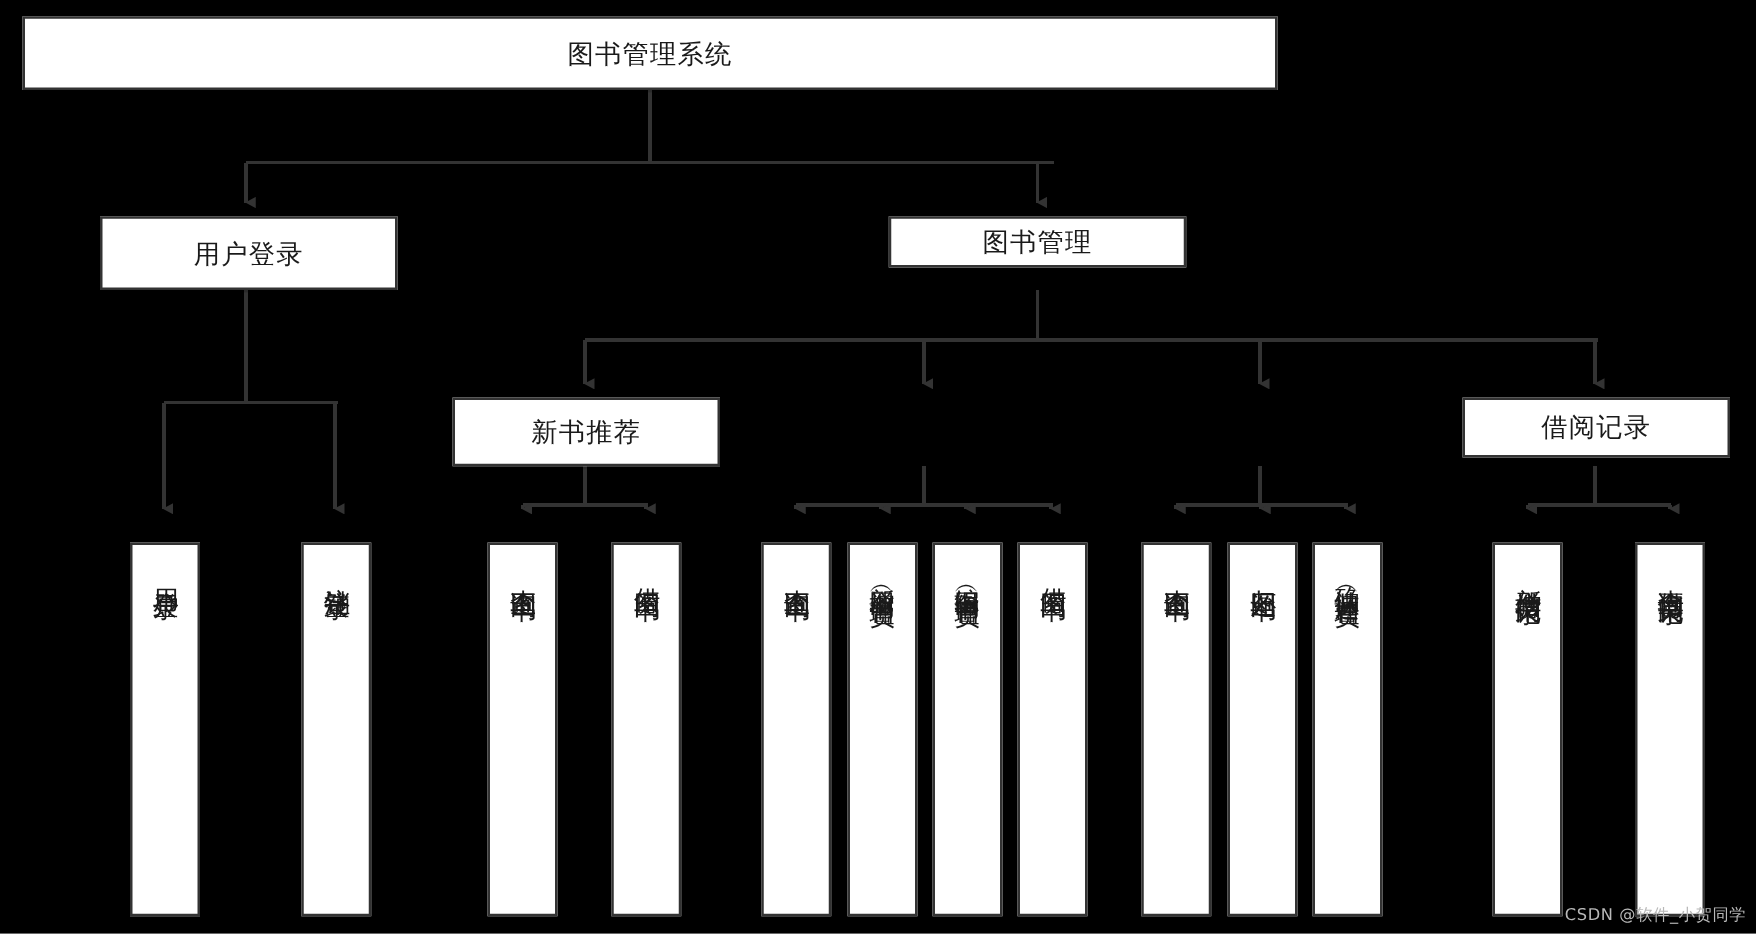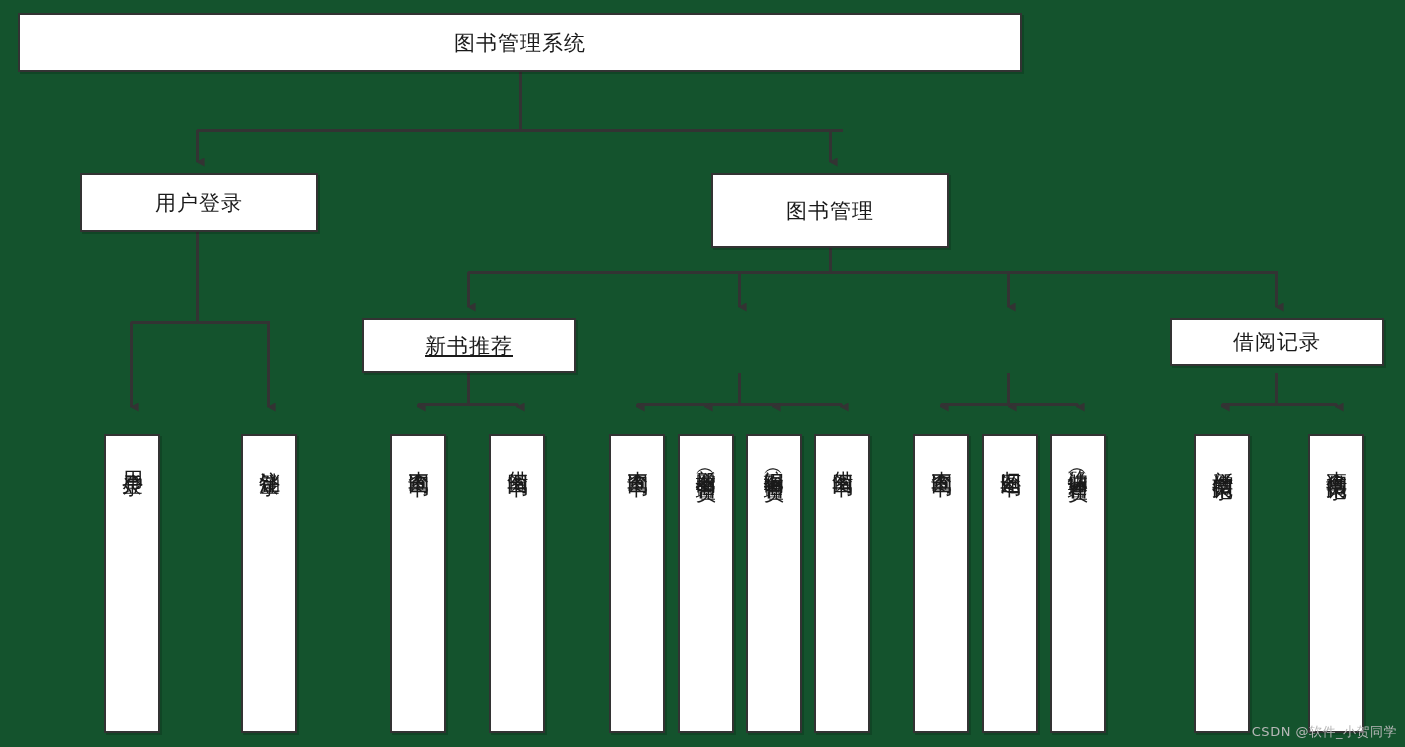--- a/index.html
+++ b/index.html
@@ -8,21 +8,21 @@
     padding: 0;
     background: #ffffff;
   }
   body {
     font-family: "DejaVu Sans", "Liberation Sans", sans-serif;
   }
   #canvas {
     position: relative;
     width: 1405px;
     height: 747px;
-    background: #14532d;
+    background: #000000;
     overflow: hidden;
   }
   svg.edges {
     position: absolute;
     left: 0;
     top: 0;
     width: 1405px;
     height: 747px;
     pointer-events: none;
   }
@@ -127,25 +127,25 @@
     </g>
   </svg>
 
   <div class="node h" style="left:18px; top:13px; width:1004px; height:59px;">
     <span>图书管理系统</span>
   </div>
 
   <div class="node h" style="left:80px; top:173px; width:238px; height:59px;">
     <span>用户登录</span>
   </div>
-  <div class="node h" style="left:711px; top:173px; width:238px; height:75px;">
+  <div class="node h" style="left:711px; top:173px; width:238px; height:41px;">
     <span>图书管理</span>
   </div>
 
-  <div class="node h" style="left:362px; top:318px; width:214px; height:55px;text-decoration:underline;">
+  <div class="node h" style="left:362px; top:318px; width:214px; height:55px;">
     <span>新书推荐</span>
   </div>
   <div class="node h" style="left:1170px; top:318px; width:214px; height:48px;">
     <span>借阅记录</span>
   </div>
 
   <div class="node v" style="left:104px; top:434px; width:56px; height:299px;">
     <span class="vtext">用户登录</span>
   </div>
   <div class="node v" style="left:241px; top:434px; width:56px; height:299px;">

